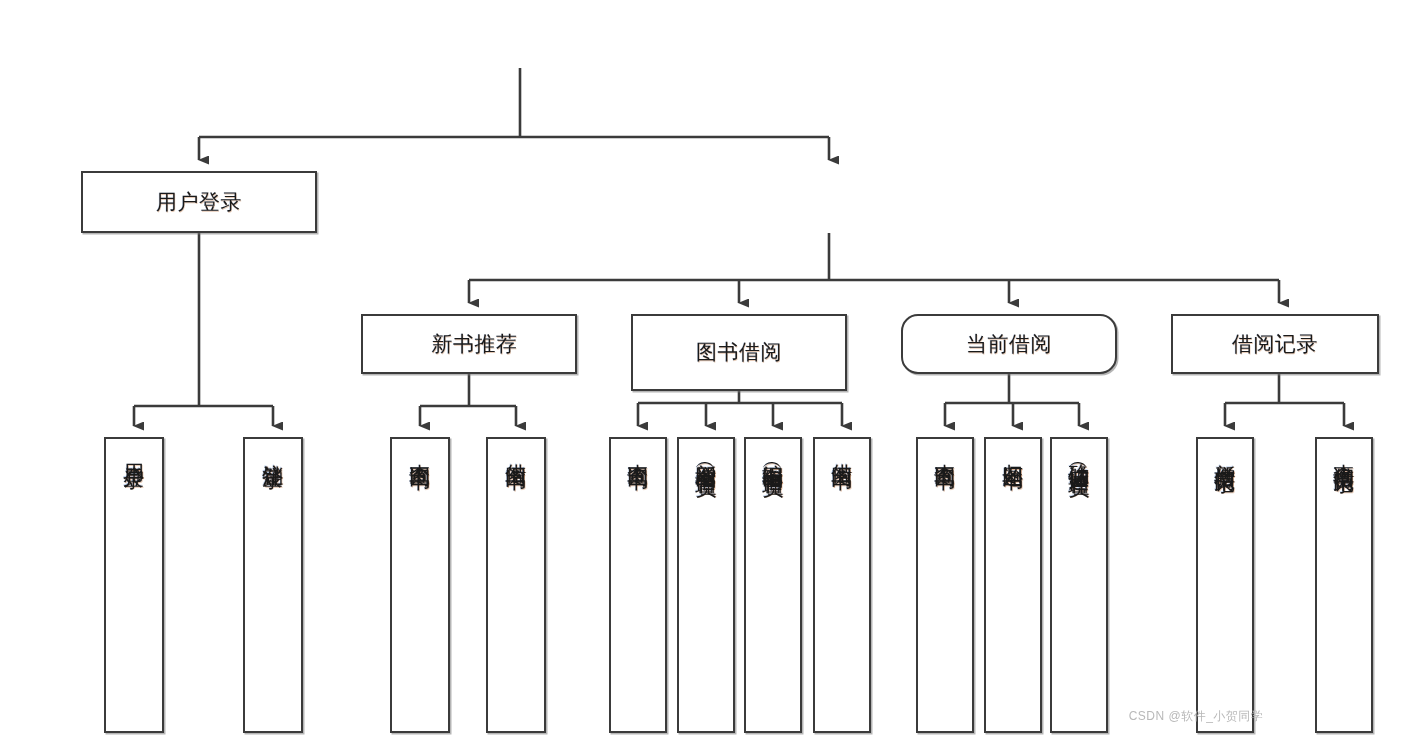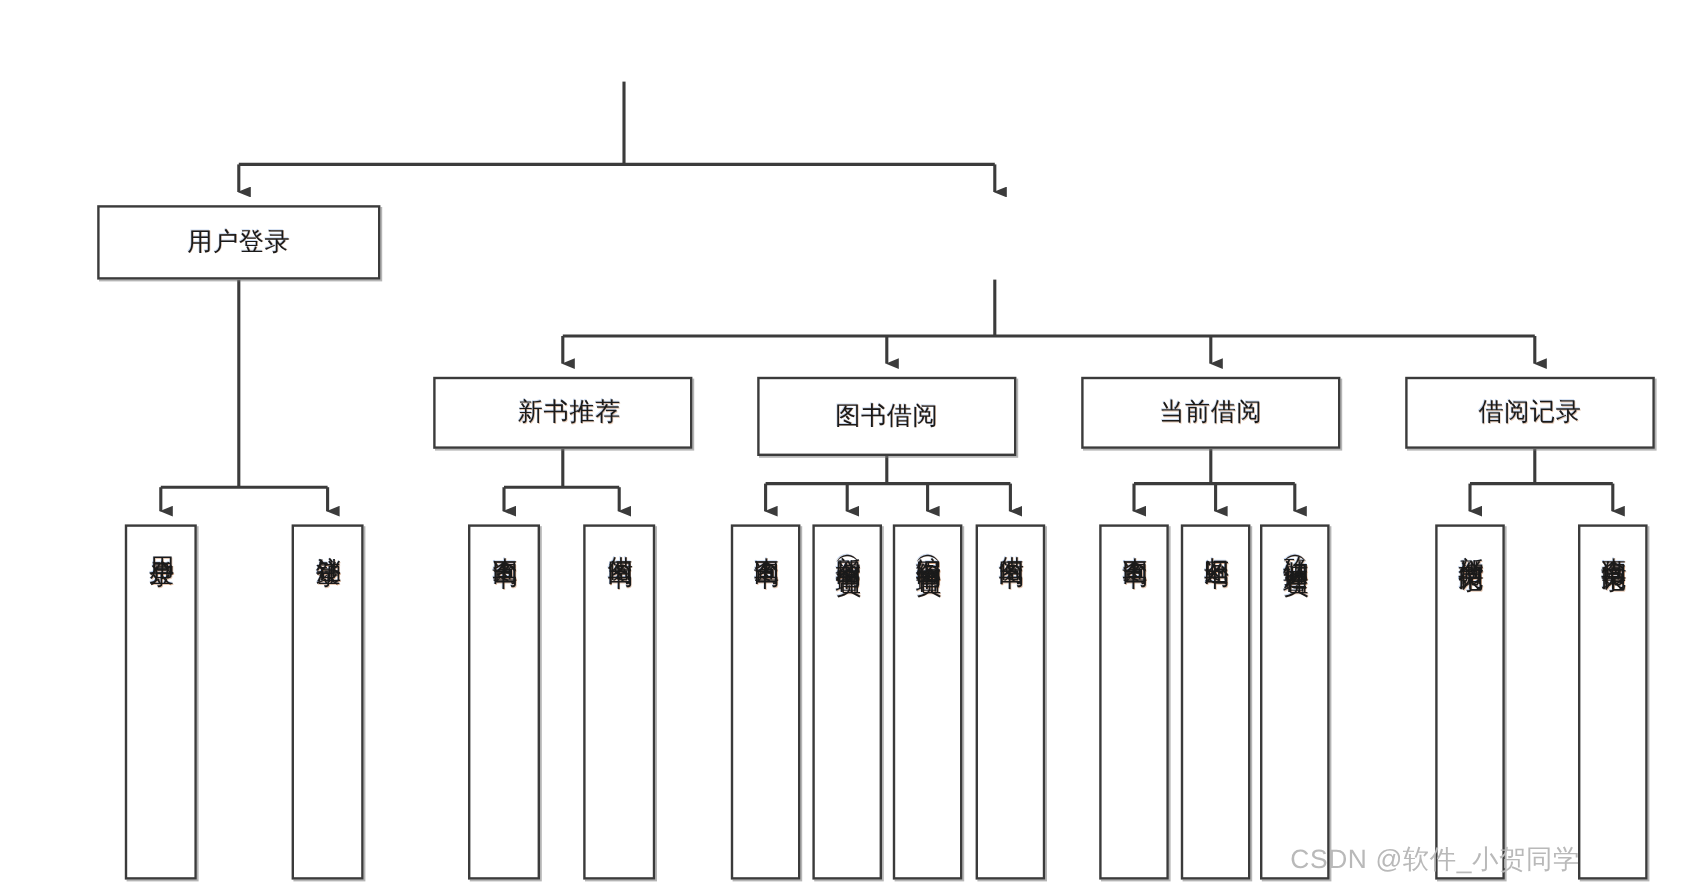--- a/index.html
+++ b/index.html
@@ -52,21 +52,21 @@
     writing-mode: vertical-rl;
     text-orientation: upright;
     font-size: 21px;
     line-height: 1.32;
     letter-spacing: 2px;
     white-space: nowrap;
   }
   .watermark {
     position: absolute;
     color: #b9b9b9;
-    font-size: 22px;
+    font-size: 12px;
     letter-spacing: 0.5px;
     white-space: nowrap;
     user-select: none;
   }
 </style>
 </head>
 <body>
 
 <div id="canvas" style="background: rgb(255, 255, 255);">
 
@@ -121,24 +121,24 @@
   </svg>
 
 
   <div class="node" style="left: 81px; top: 171px; width: 236px; height: 62px; border-color: rgb(59, 59, 59); background: rgb(255, 255, 255);">
     <span class="label" style="color: rgb(26, 26, 26);">用户登录</span>
   </div>
 
   <div class="node" style="left: 361px; top: 314px; width: 216px; height: 60px; border-color: rgb(59, 59, 59); background: rgb(255, 255, 255); padding-left: 11px;">
     <span class="label" style="color: rgb(26, 26, 26);">新书推荐</span>
   </div>
-  <div class="node" style="left: 631px; top: 314px; width: 216px; height: 66px; border-color: rgb(59, 59, 59); background: rgb(255, 255, 255);">
+  <div class="node" style="left: 631px; top: 314px; width: 216px; height: 77px; border-color: rgb(59, 59, 59); background: rgb(255, 255, 255);">
     <span class="label" style="color: rgb(26, 26, 26);">图书借阅</span>
   </div>
-  <div class="node" style="left: 901px; top: 314px; width: 216px; height: 60px; border-color: rgb(59, 59, 59); background: rgb(255, 255, 255);">
+  <div class="node" style="left: 901px; top: 314px; width: 216px; height: 60px; border-color: rgb(59, 59, 59); background: rgb(255, 255, 255); border-radius: 17px;">
     <span class="label" style="color: rgb(26, 26, 26);">当前借阅</span>
   </div>
   <div class="node" style="left: 1171px; top: 314px; width: 208px; height: 60px; border-color: rgb(59, 59, 59); background: rgb(255, 255, 255);">
     <span class="label" style="color: rgb(26, 26, 26);">借阅记录</span>
   </div>
 
   <div class="node vertical" style="left: 104px; top: 437px; width: 60px; height: 296px; border-color: rgb(59, 59, 59); background: rgb(255, 255, 255);">
     <span class="label" style="color: rgb(26, 26, 26);">用户登录</span>
   </div>
   <div class="node vertical" style="left: 243px; top: 437px; width: 60px; height: 296px; border-color: rgb(59, 59, 59); background: rgb(255, 255, 255);">

